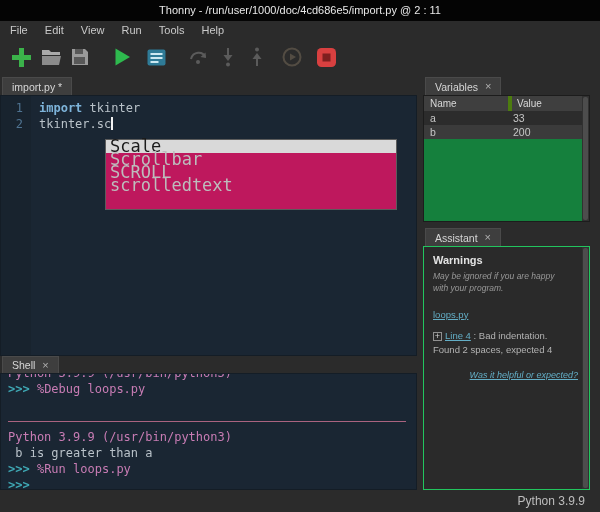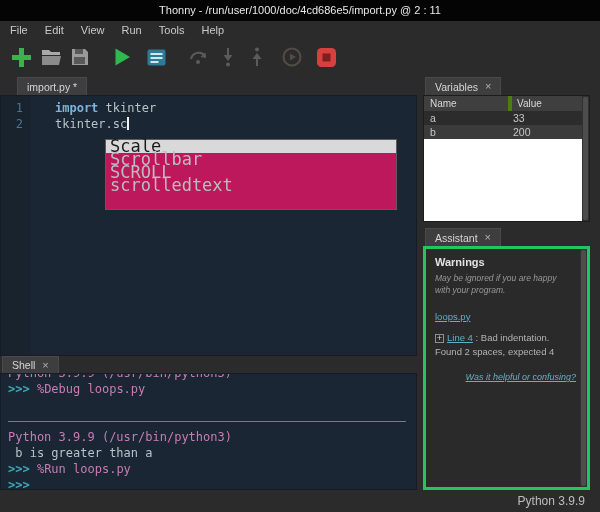--- a/index.html
+++ b/index.html
@@ -21,38 +21,38 @@
   .toolbar { left:0; top:40px; width:600px; height:37px; display:flex;
              align-items:center; padding-left:9px; }
   .tb { width:25px; height:25px; margin-right:4px; background:none; border:none;
         padding:0; display:flex; align-items:center; justify-content:center; }
   .tb.disabled { opacity:.42; }
   .gap-l { margin-left:13px; }
   .gap-s { margin-left:6px; }
 
   
   .tabstrip { display:flex; align-items:flex-end; padding-left:2px; }
-  .ts-editor { left:15px; top:77px; width:417px; height:18px; }
+  .ts-editor { left:0; top:77px; width:417px; height:18px; }
   .ts-shell  { left:0; top:356px; width:417px; height:17px; }
   .ts-vars   { left:423px; top:77px; width:167px; height:18px; }
   .ts-assist { left:423px; top:228px; width:167px; height:18px; }
   .tab { display:inline-flex; align-items:center; height:18px; padding:0 9px;
          background:#3e3e3e; color:#d6d6d6; font-size:10.5px;
          border:1px solid #4a4a4a; border-bottom:none; }
   .tab .close { margin-left:7px; color:#b2b2b2; font-size:11px; line-height:1; }
 
   
   .editor { left:0; top:95px; width:417px; height:261px; background:#1a2633;
             overflow:hidden; font-family:"DejaVu Sans Mono", monospace;
             font-size:12px; line-height:16px; border:1px solid #141d26; }
   .gutter { position:absolute; left:0; top:0; bottom:0; width:30px;
             background:#18232e; color:#4f7391; text-align:right; padding-top:4px; }
   .gutter div { padding-right:8px; height:16px; }
   .code { position:absolute; left:30px; top:0; right:0; bottom:0;
-          padding:4px 0 0 8px; color:#b9c2c9;margin-left:16px; }
+          padding:4px 0 0 8px; color:#b9c2c9; }
   .code-line { height:16px; white-space:pre; }
   .kw { color:#7db3d9; font-weight:bold; }
   .caret { display:inline-block; width:1.5px; height:13px; background:#f2f2f2;
            vertical-align:-2px; }
 
   
   .autocomplete { position:absolute; left:104px; top:43px; width:292px;
                   background:#be185d; border:1px solid #5c5c5c;
                   padding-bottom:17px; font-size:17px; line-height:13px; }
   .ac-item { padding:0 4px; color:#bdbdbd; height:13px; white-space:pre; }
@@ -66,37 +66,37 @@
   .shell-line { height:16px; white-space:pre; }
   .clipped { margin-top:-9px; }
   .seg-prompt { color:#3fa8b4; font-weight:bold; }
   .seg-magic  { color:#c87cb4; }
   .seg-banner { color:#c87cb4; }
   .seg-out    { color:#b9c2c9; }
   .shell-sep { height:16px; display:flex; align-items:center; padding-right:10px; }
   .shell-sep .line { flex:1; border-top:1px solid #aa6380; }
 
   
-  .vars { left:423px; top:95px; width:167px; height:127px; background:#ffffff;
+  .vars { left:423px; top:95px; width:167px; height:127px; background:#15803d;
           border:1px solid #1c1c1c; overflow:hidden; }
   .vars-header { display:flex; height:15px; background:#3f3f3f; color:#d8d8d8;
                  font-size:10px; align-items:center; }
   .vc-name { width:84px; padding-left:6px; }
   .vc-value { flex:1; padding-left:5px; border-left:4px solid #4d7c0f; height:100%;
               display:flex; align-items:center; }
   .var-row { display:flex; height:14px; align-items:center; font-size:10.5px;
              color:#c6c6c6; }
   .var-row.r0 { background:#2c2c2c; }
   .var-row.r1 { background:#3b3b3b; }
   .var-cell-name { width:84px; padding-left:6px; }
   .var-cell-value { flex:1; padding-left:5px; }
 
   
   .assist { left:423px; top:246px; width:167px; height:244px; background:#2a2a2a;
-            border:3px solid #22c55e; padding:7px 9px; overflow:hidden; }
+            border:1px solid #22c55e; padding:7px 9px; overflow:hidden; }
   .as-heading { font-size:11px; font-weight:bold; color:#e3e3e3; margin-bottom:4px; }
   .as-note { font-size:8.5px; font-style:italic; color:#989898; line-height:1.45;
              margin-bottom:9px; padding-right:12px; }
   .as-link { color:#63aec6; text-decoration:underline; font-size:9.5px; cursor:pointer; }
   .as-file { display:inline-block; margin-bottom:9px; }
   .as-warning { font-size:9.5px; line-height:1.5; color:#b3b3b3; padding-right:4px; }
   .expander { display:inline-block; width:9px; height:9px; border:1px solid #909090;
               color:#cfcfcf; font-size:9px; line-height:7px; text-align:center;
               margin-right:3px; }
   .as-feedback { display:block; margin-top:13px; text-align:right; font-size:9px;
@@ -290,21 +290,21 @@
   </div>
 </div>
 
 <div class="abs assist">
   <div class="as-heading">Warnings</div>
   <div class="as-note">May be ignored if you are happy with your program.</div>
   <a class="as-link as-file">loops.py</a>
   <div class="as-warning">
     <span class="expander">+</span><a class="as-link">Line 4</a><span> : Bad indentation. Found 2 spaces, expected 4</span>
   </div>
-  <a class="as-feedback">Was it helpful or confusing?</a>
+  <a class="as-feedback">Was it helpful or expected?</a>
   <div class="vscroll">
       <div class="vthumb"></div>
     </div>
 </div>
 
 <div class="abs statusbar">
   <span>Python 3.9.9</span>
 </div>
 
 </body></html>

